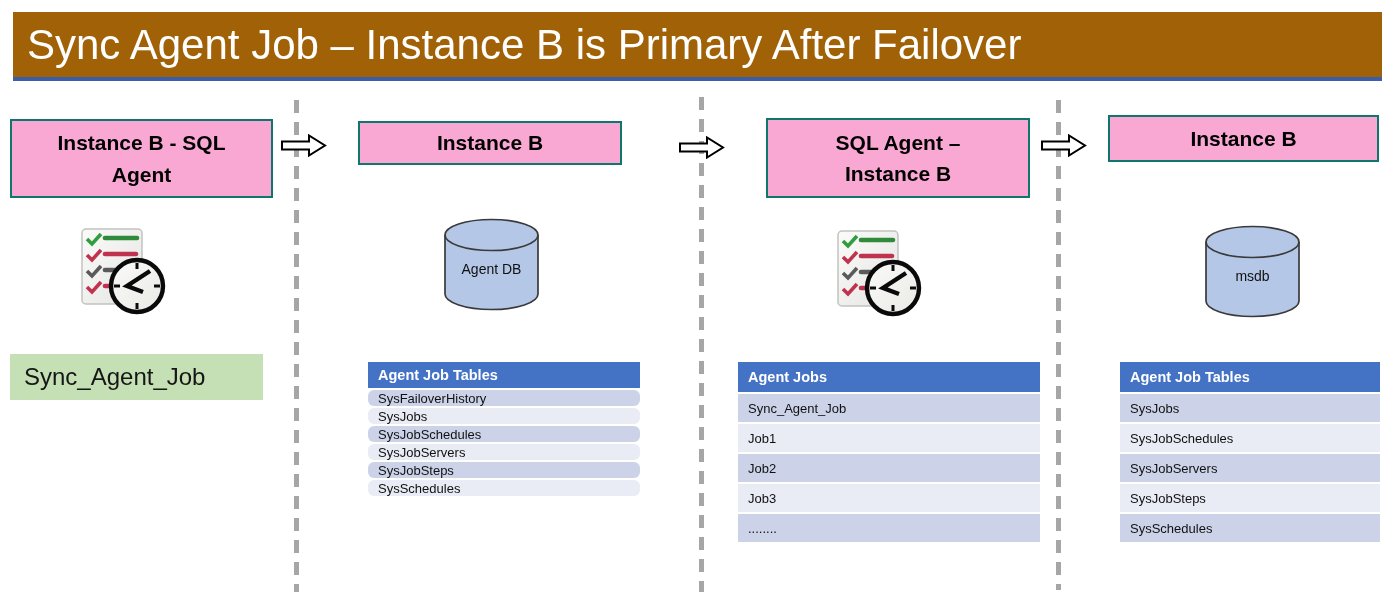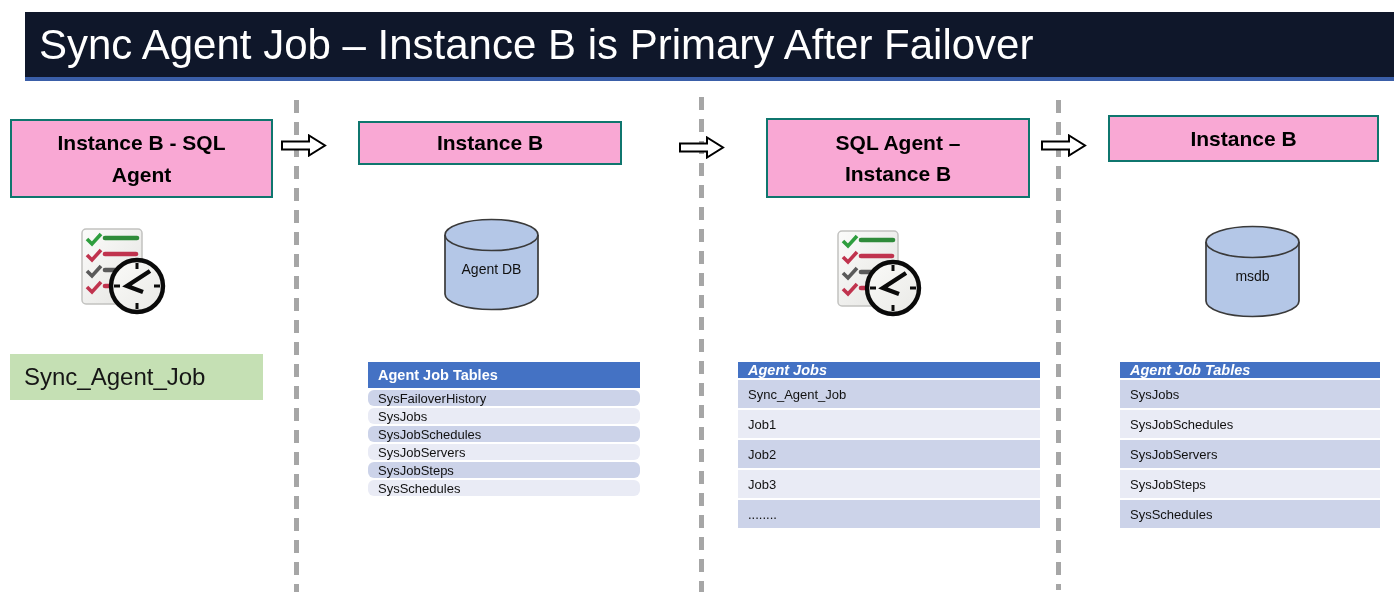--- a/index.html
+++ b/index.html
@@ -2,22 +2,22 @@
 <html><head>
 <meta charset="utf-8">
 <style>
   html,body{margin:0;padding:0;background:#fff;}
   .canvas{
     position:relative;width:1394px;height:600px;background:#ffffff;
     font-family:"Liberation Sans",sans-serif;overflow:hidden;
   }
   
   .banner{
-    position:absolute;left:25px;top:12px;width:1369px;height:69px;
-    background:#0f172a;border-bottom:4px solid #3a5ea8;
+    position:absolute;left:13px;top:12px;width:1369px;height:69px;
+    background:#a16207;border-bottom:4px solid #3a5ea8;
     display:flex;align-items:center;padding-left:14px;box-sizing:border-box;
   }
   .banner .title{color:#ffffff;font-size:42px;font-weight:400;letter-spacing:0px;white-space:nowrap;}
   
   .vdash{
     position:absolute;width:5px;
     background:repeating-linear-gradient(to bottom,#A6A6A6 0 13px,transparent 13px 22px);
   }
   
   .box-green{
@@ -41,21 +41,21 @@
     box-sizing:border-box;
   }
   .tbl-row{
     display:flex;align-items:center;padding-left:10px;margin-bottom:2px;
     font-size:13px;color:#111;box-sizing:border-box;
   }
   .row-dark{background:#CCD3E9;}
   .row-light{background:#E9EBF5;}
   .tbl2 .tbl-header{height:26px;}
   .tbl2 .tbl-row{height:16px;border-radius:6px;}
-  .tbl3 .tbl-header,.tbl4 .tbl-header{height:16px;font-style:italic;}
+  .tbl3 .tbl-header,.tbl4 .tbl-header{height:30px;}
   .tbl3 .tbl-row,.tbl4 .tbl-row{height:28px;}
   
   .cyl{position:absolute;}
   .cyl .cyl-label{
     position:absolute;left:0;right:0;top:44px;text-align:center;
     font-size:14px;color:#111;
   }
   
   .abs{position:absolute;}
 </style>

